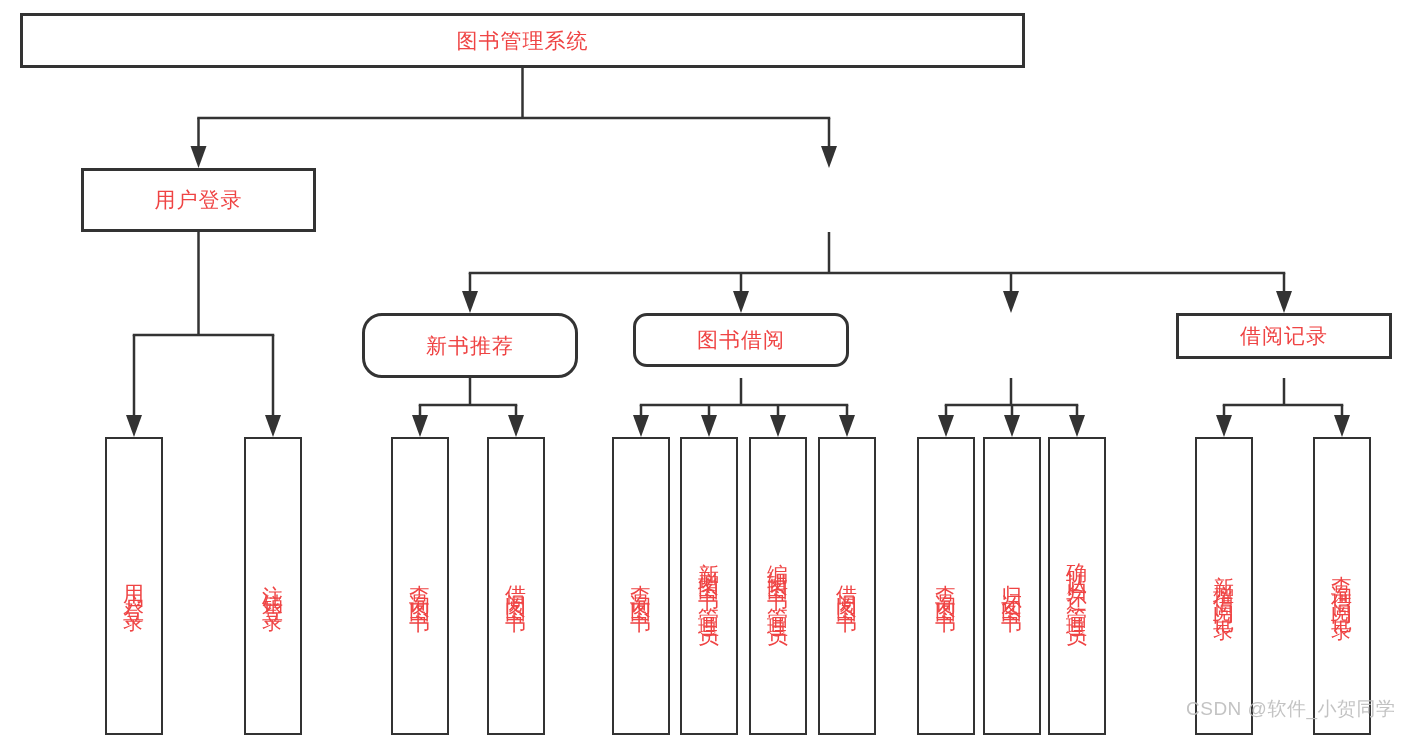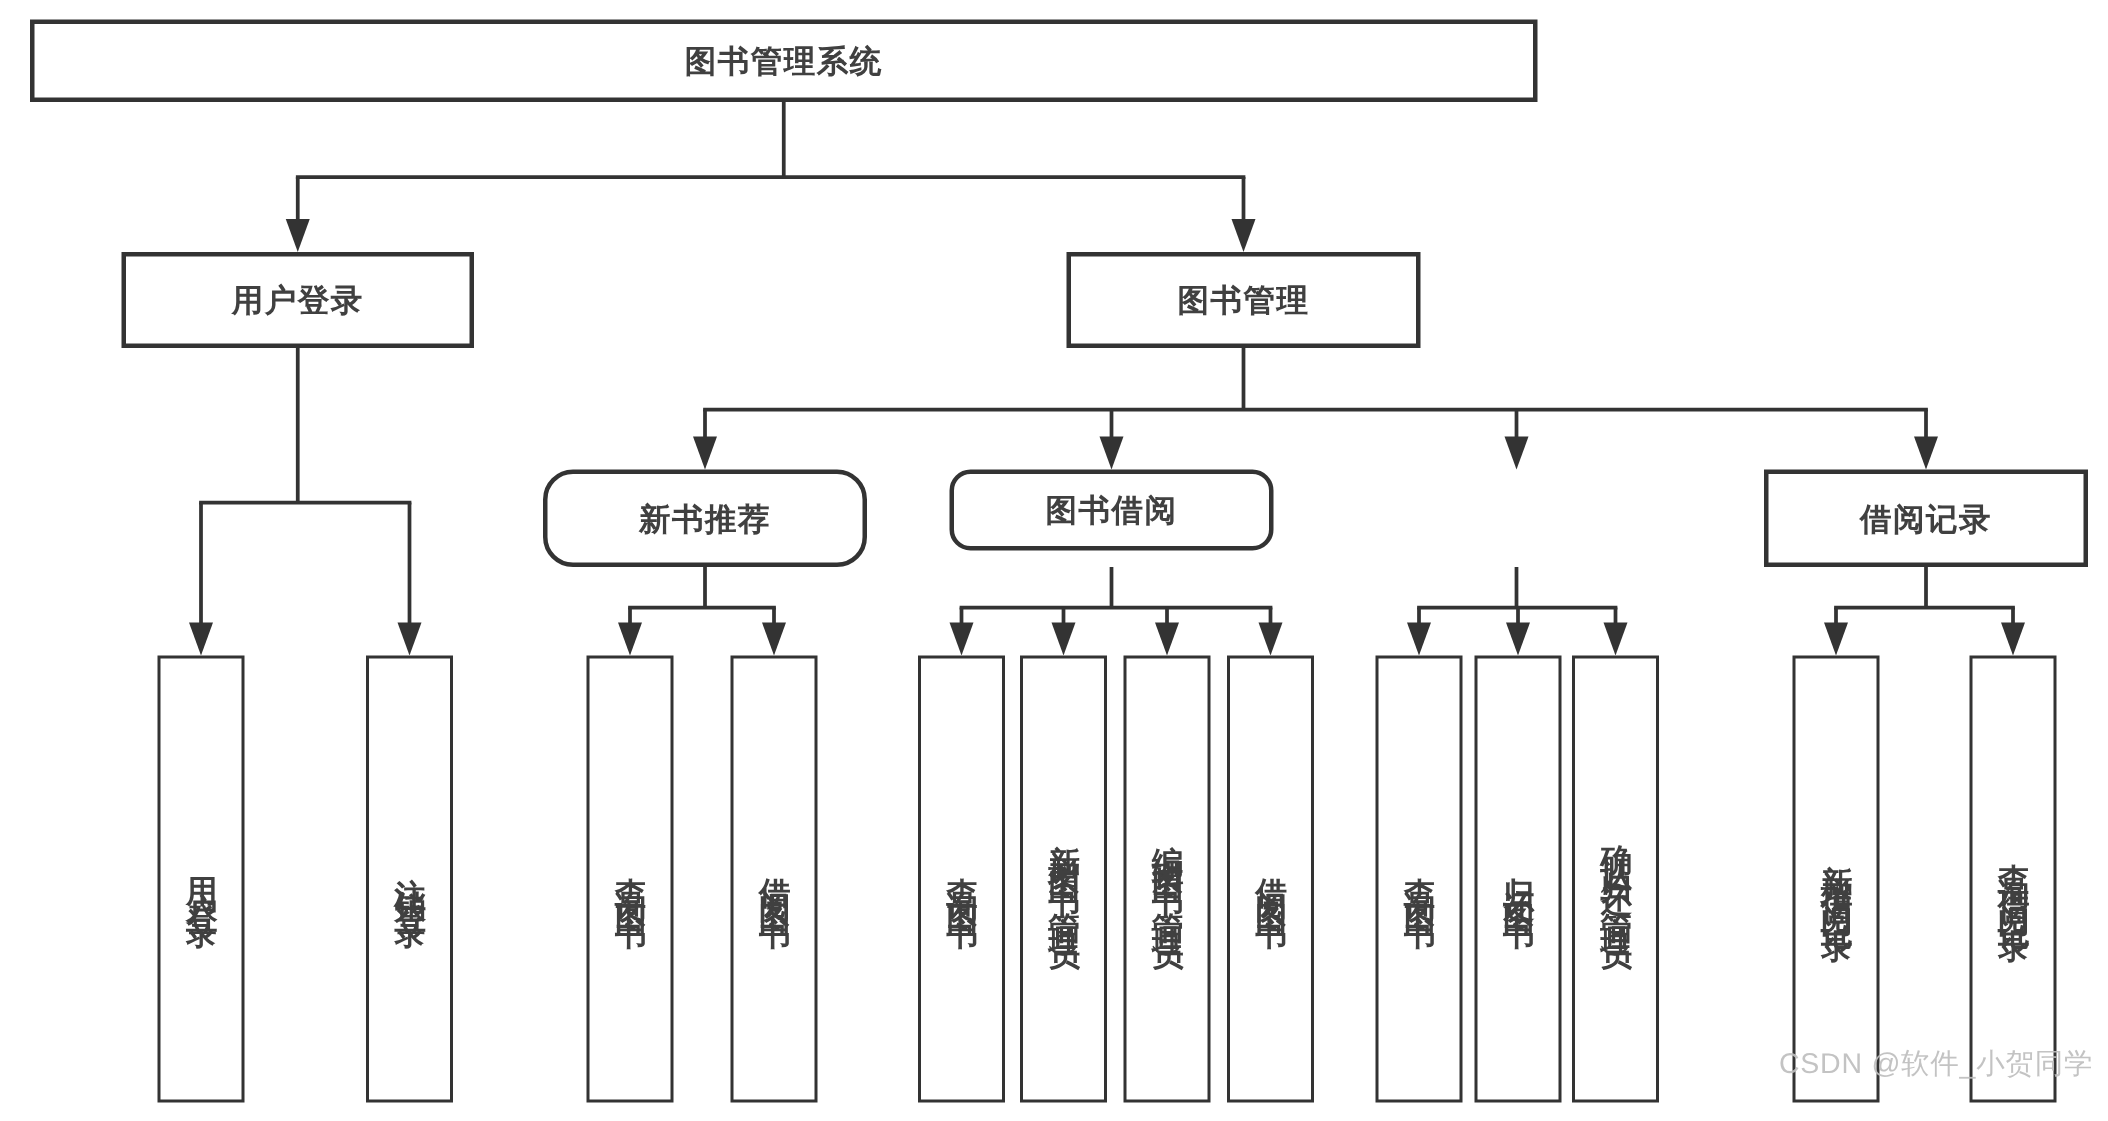--- a/index.html
+++ b/index.html
@@ -10,29 +10,28 @@
     background: #ffffff;
     font-family: "Liberation Sans", sans-serif;
     overflow: hidden;
   }
   svg.wires { position: absolute; left: 0; top: 0; z-index: 1; }
   .box {
     position: absolute;
     box-sizing: border-box;
     background: #ffffff;
     border: 3px solid #333333;
-    color: #404040;
+    color: #ef4444;
     display: flex;
     align-items: center;
     justify-content: center;
     font-size: 21px;
     letter-spacing: 1px;
     z-index: 2;
     white-space: nowrap;
-    font-weight: bold;
   }
   .leaf { border-width: 2.5px; }
   .leaf .vtext {
     writing-mode: vertical-rl;
     text-orientation: mixed;
     font-size: 21px;
     letter-spacing: 9px;
     line-height: 1;
     white-space: nowrap;
   }
@@ -128,31 +127,28 @@
     </g>
   </svg>
 
   <div class="box" style="left:20px; top:13px; width:1005px; height:55px;">
     <span>图书管理系统</span>
   </div>
 
   <div class="box" style="left:81px; top:168px; width:235px; height:64px;">
     <span>用户登录</span>
   </div>
-  <div class="box" style="left:711px; top:168px; width:236px; height:64px;">
-    <span>图书管理</span>
-  </div>
 
   <div class="box" style="left:362px; top:313px; width:216px; height:65px;border-radius:20px;">
     <span>新书推荐</span>
   </div>
   <div class="box" style="left:633px; top:313px; width:216px; height:54px;border-radius:14px;">
     <span>图书借阅</span>
   </div>
-  <div class="box" style="left:1176px; top:313px; width:216px; height:65px;">
+  <div class="box" style="left:1176px; top:313px; width:216px; height:46px;">
     <span>借阅记录</span>
   </div>
 
   <div class="box leaf" style="left:105px; top:437px; width:58px; height:298px;">
     <span class="vtext">用户登录</span>
   </div>
   <div class="box leaf" style="left:244px; top:437px; width:58px; height:298px;">
     <span class="vtext">注销登录</span>
   </div>
 

